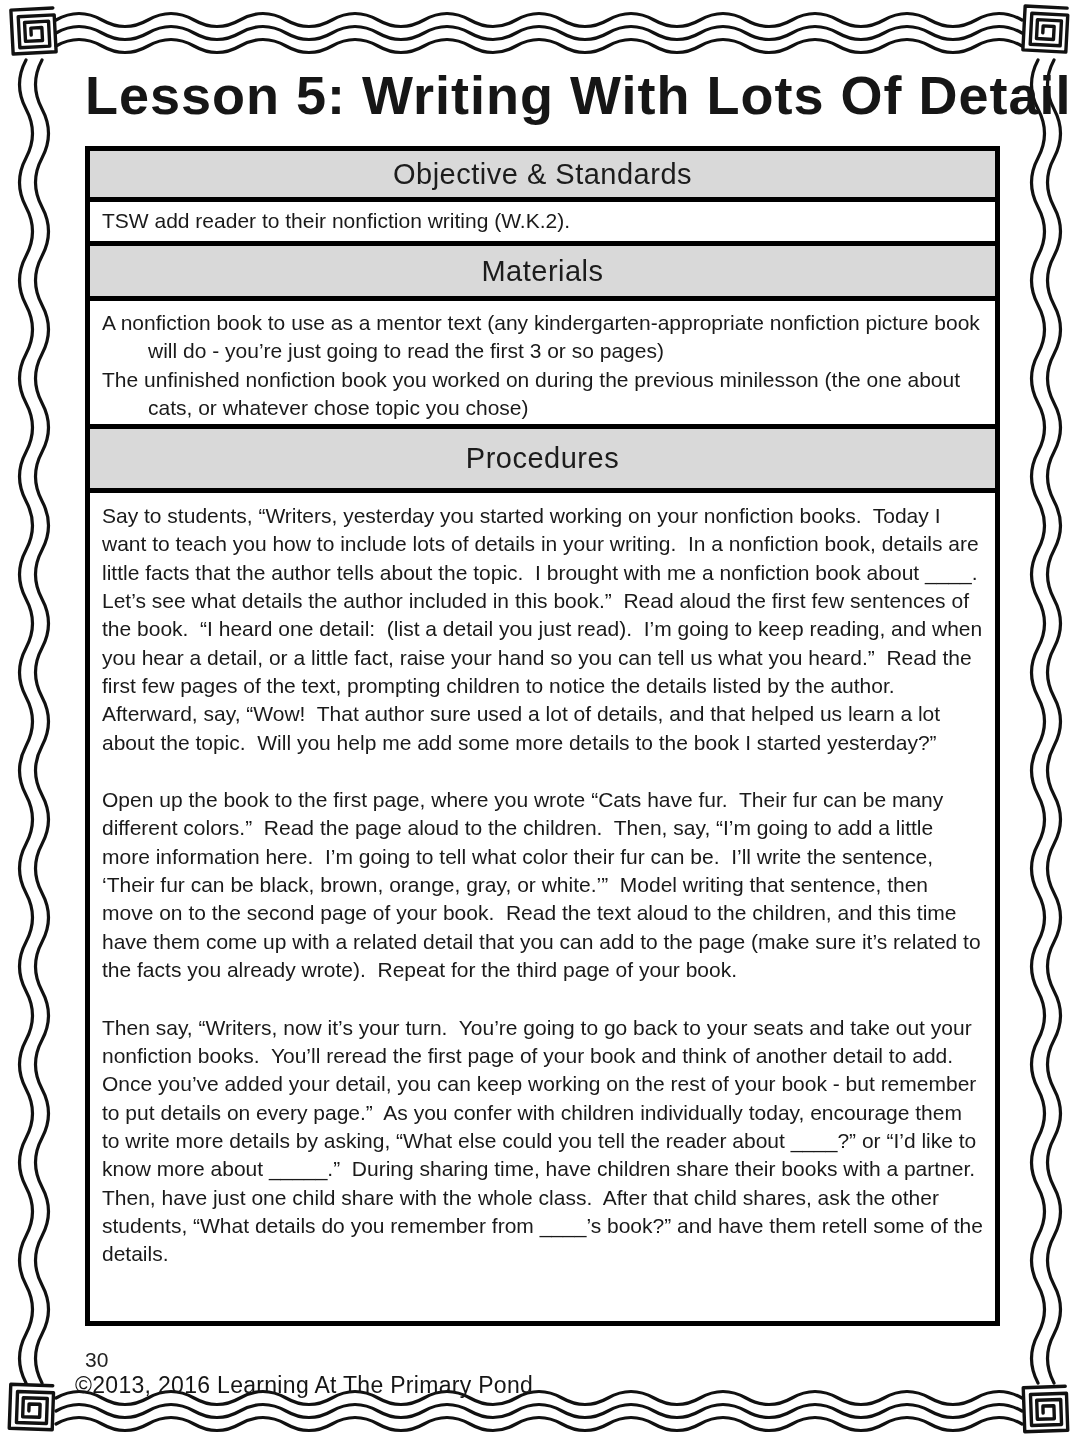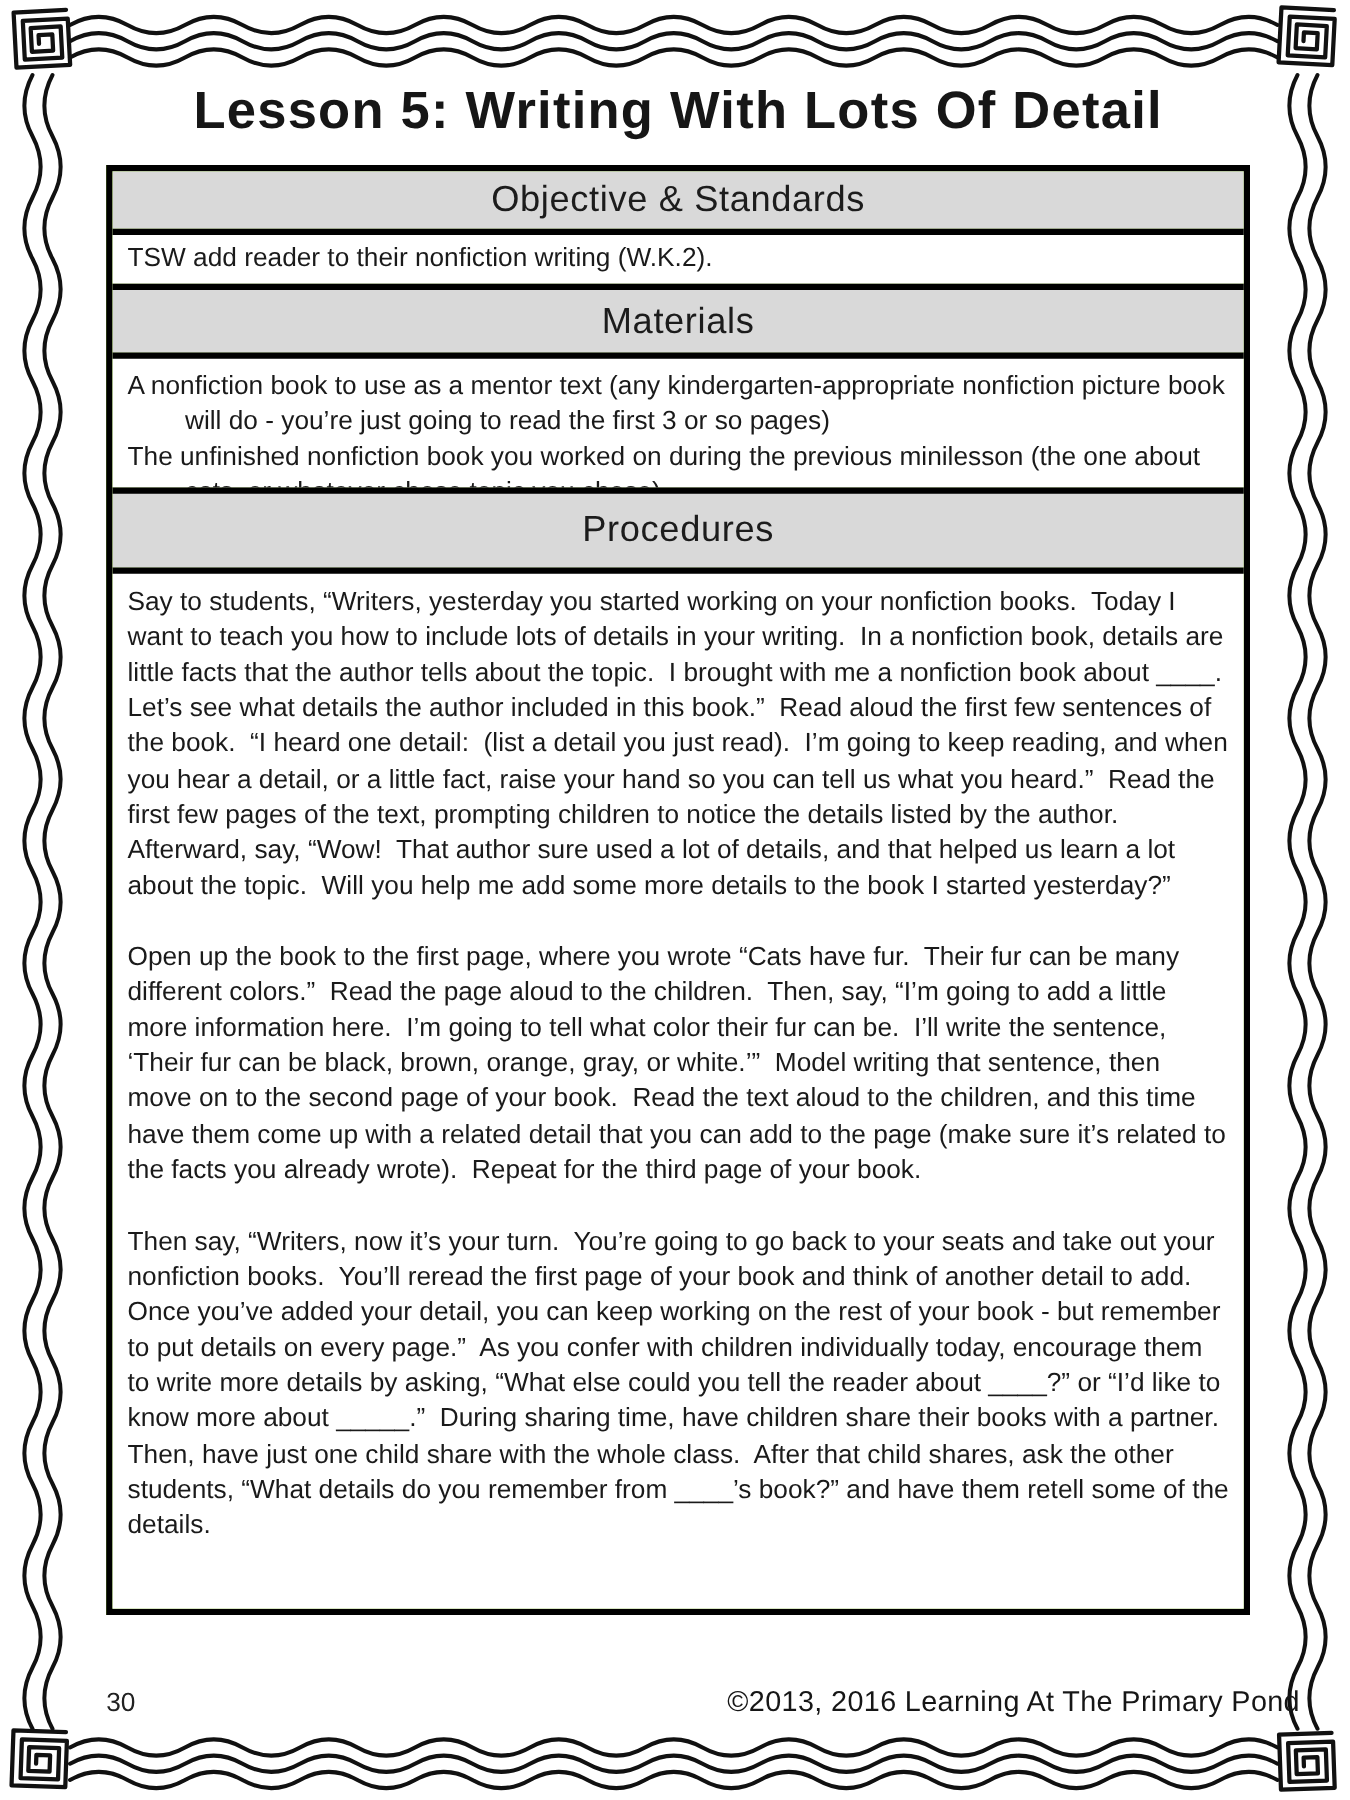--- a/index.html
+++ b/index.html
@@ -16,21 +16,21 @@
     width: 1080px; height: 1440px;
     pointer-events: none;
   }
   .content {
     position: absolute;
     left: 85px; top: 58px;
     width: 915px;
   }
   .page-title {
     text-align: center;
-    font-size: 42px;
+    font-size: 54px;
     font-weight: 700;
     letter-spacing: 1px;
     color: #161616;
     margin-top: 6px;
     margin-bottom: 20px;
     white-space: nowrap;
   }
   .lesson-table {
     border: 5px solid #000;
     width: 915px;
@@ -53,21 +53,21 @@
     font-size: 21px;
     line-height: 1.35;
     color: #1a1a1a;
   }
   .obj-body {
     height: 44px;
     display: flex; align-items: center;
     padding: 2px 12px;
   }
   .mat-body {
-    height: 108px;
+    height: 128px;
     padding: 8px 12px 6px 12px;
     overflow: hidden;
   }
   .mat-body .hang {
     padding-left: 46px;
     text-indent: -46px;
   }
   .proc-body {
     height: 833px;
     padding: 9px 12px 12px 12px;
@@ -77,20 +77,21 @@
     white-space: pre-wrap;
     margin-bottom: 29px;
   }
   .footer {
     position: absolute;
     left: 75px; top: 1348px;
     width: 965px;
     display: flex;
     justify-content: space-between;
     align-items: baseline;
+    flex-direction: column;
   }
   .page-number { font-size: 21px; color: #222; padding-left: 10px; }
   .copyright   { font-size: 23px; color: #161616; letter-spacing: 0.3px; }
 </style>
 </head>
 <body>
 
 <svg class="border-svg" viewBox="0 0 1080 1440" fill="none" stroke="#111" stroke-linecap="round" stroke-linejoin="round">
 
   <g stroke-width="3.2">

